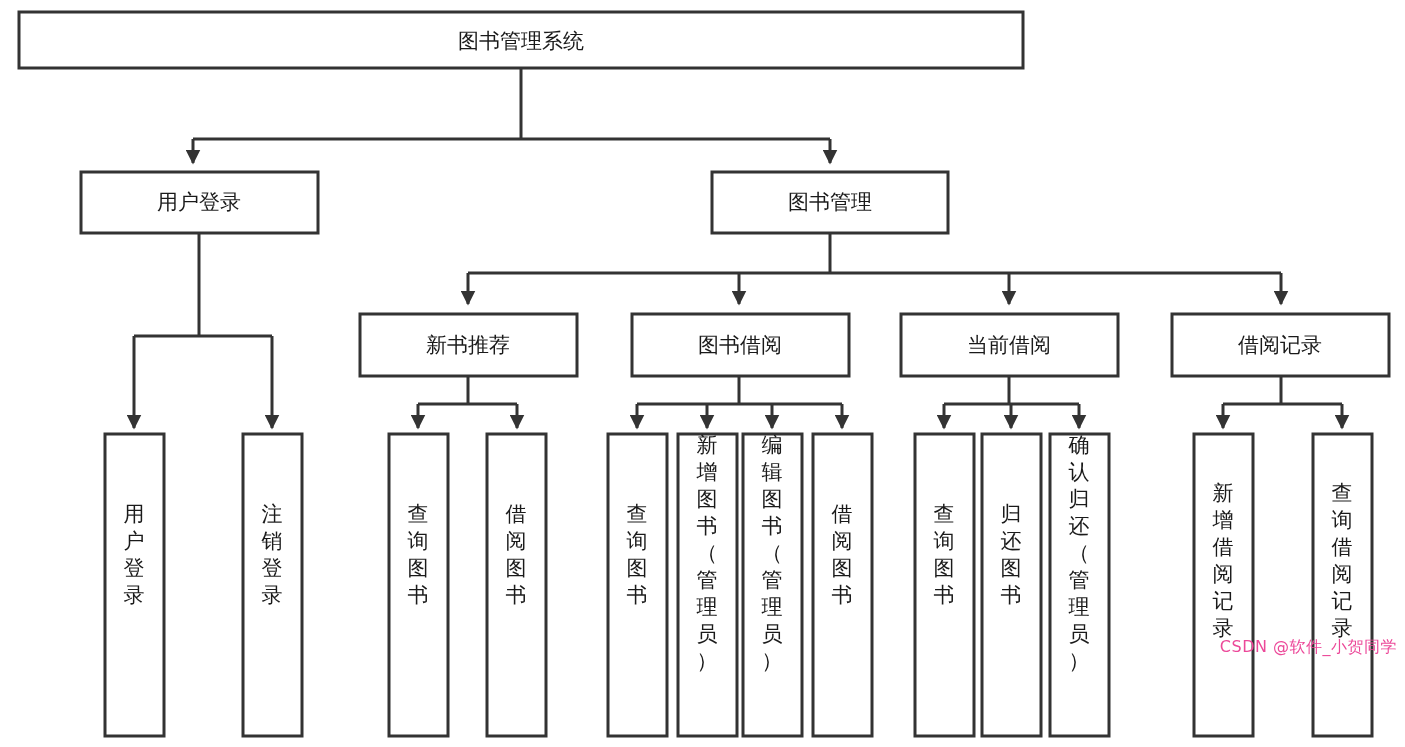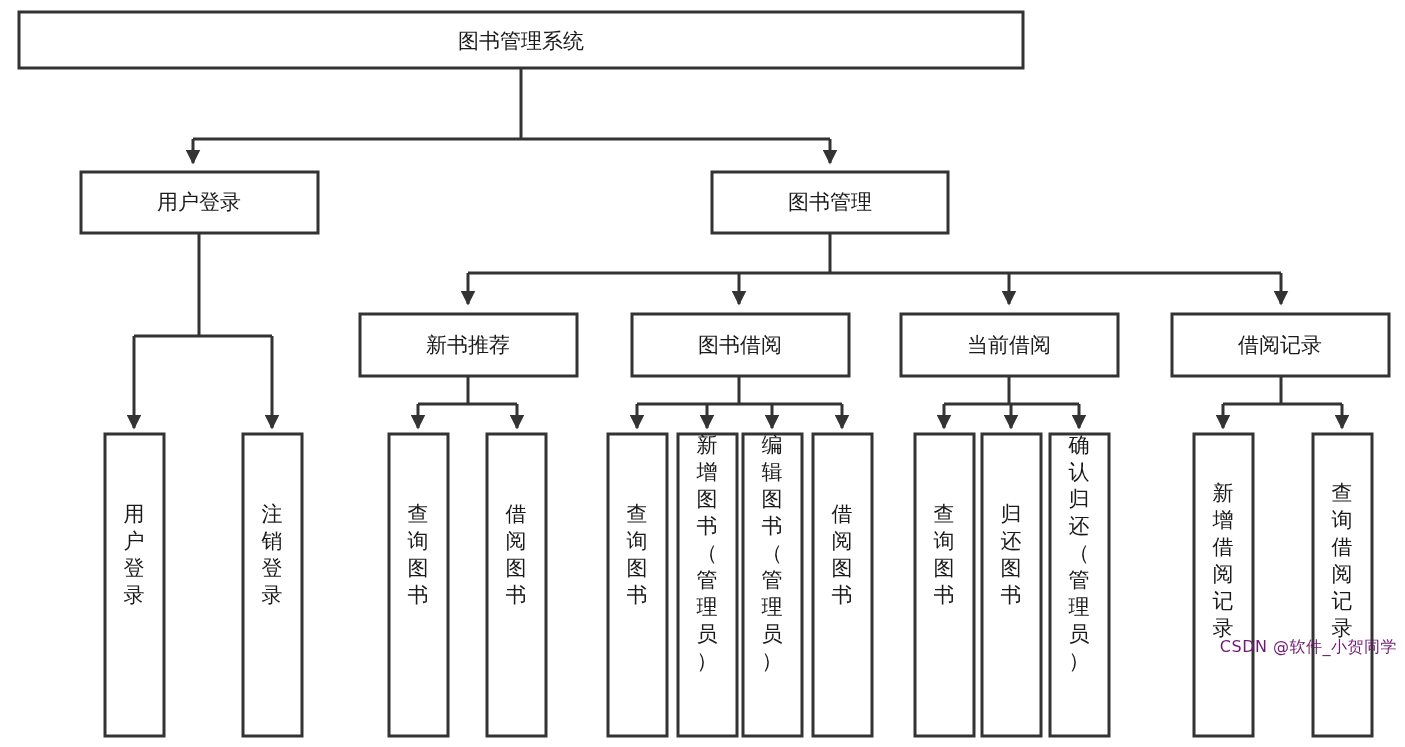--- a/index.html
+++ b/index.html
@@ -22,21 +22,21 @@
   .node-label-v{
     font-family:"DejaVu Sans","Liberation Sans",sans-serif;
     font-size:21px;fill:#1a1a1a;
     text-anchor:middle;
   }
   .watermark{
     position:absolute;
     right:8px;bottom:4px;
     font-family:"DejaVu Sans","Liberation Sans",sans-serif;
     font-size:16px;
-    color:#701a75;
+    color:#ec4899;
     white-space:nowrap;
     letter-spacing:0.5px;
     text-align:right;
   }
 </style>
 </head>
 <body>
 
 <div id="diagram-root">
 

